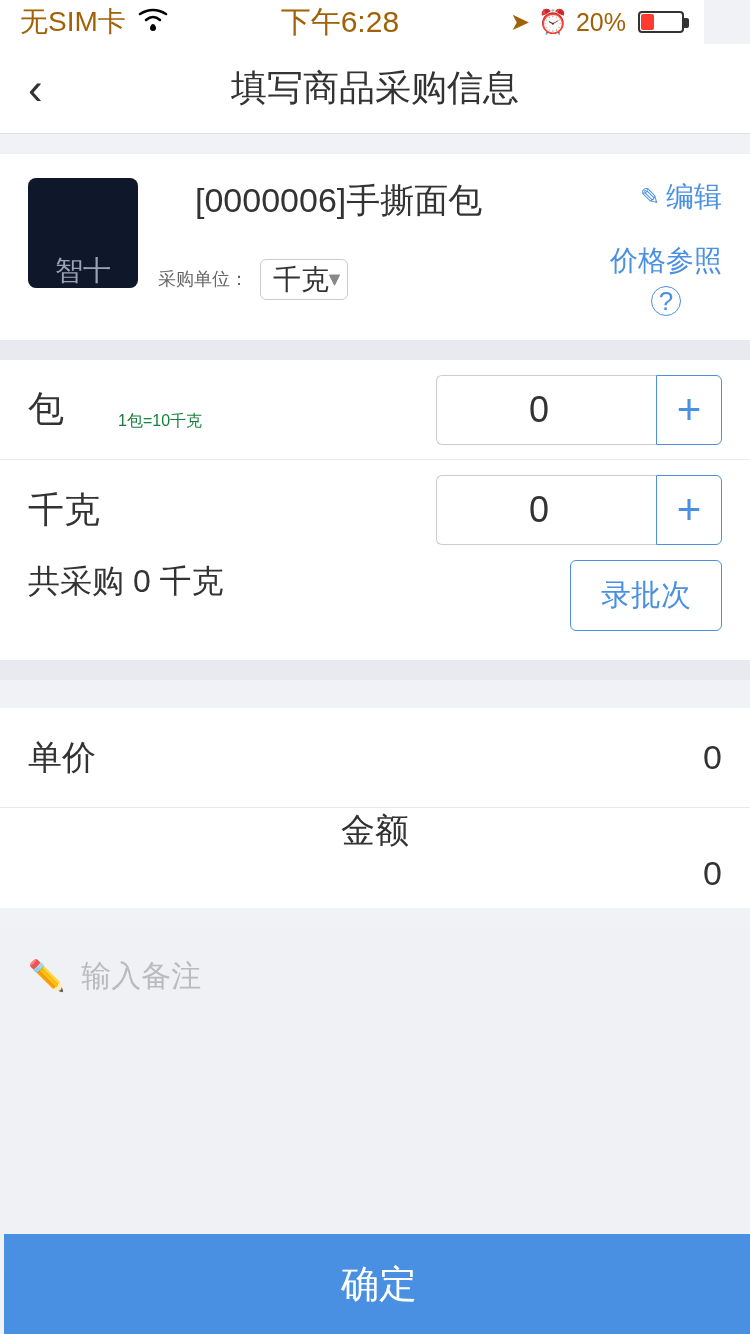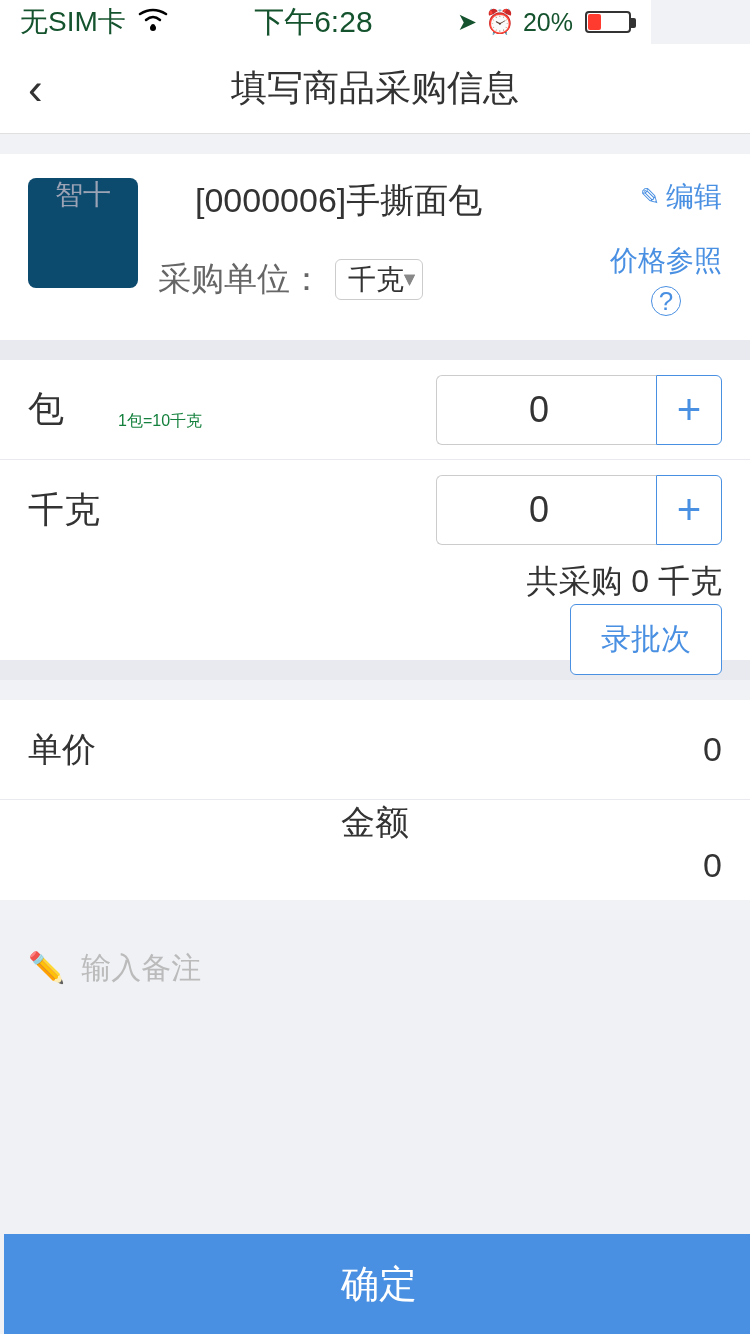--- a/index.html
+++ b/index.html
@@ -8,29 +8,29 @@
       width: 750px;
       min-height: 1334px;
       font-family: -apple-system, "PingFang SC", "Helvetica Neue", Arial, sans-serif;
       background: #f0f2f5;
       font-size: 32px;
       color: #333;
     }
 
     
     .status-bar {
-      width: 651px;
+      width: 704px;
       height: 44px;
       background: #fff;
       display: flex;
       align-items: center;
       justify-content: space-between;
       padding: 0 20px;
       font-size: 28px;
-      color: #14532d;
+      color: #a16207;
     }
     .status-left { display: flex; align-items: center; gap: 10px; }
     .status-center { font-weight: 500; font-size: 30px; }
     .status-right { display: flex; align-items: center; gap: 8px; font-size: 26px; }
     .battery-icon {
       display: inline-block;
       width: 46px;
       height: 22px;
       border: 2px solid #333;
       border-radius: 4px;
@@ -88,24 +88,24 @@
       margin-top: 20px;
       padding: 24px 28px;
       display: flex;
       align-items: flex-start;
       gap: 20px;
       position: relative;
     }
     .product-thumb {
       width: 110px;
       height: 110px;
-      background: #0c4a6e;
+      background: #0f172a;
       border-radius: 8px;
       display: flex;
-      align-items: flex-start;
+      align-items: flex-end;
       justify-content: center;
       flex-shrink: 0;
     }
     .product-thumb-inner {
       font-size: 28px;
       color: #9ba3b5;
       text-align: center;
       line-height: 1.2;
     }
     .product-info { flex: 1; }
@@ -115,21 +115,21 @@
       font-weight: 400;
       margin-bottom: 18px;
       margin-left: 37px;
     }
     .product-unit-row {
       display: flex;
       align-items: center;
       gap: 12px;
     }
     .product-unit-label {
-      font-size: 33px;
+      font-size: 18px;
       color: #666;
     }
     .unit-select {
       border: 1px solid #ccc;
       border-radius: 6px;
       padding: 4px 18px 4px 12px;
       font-size: 28px;
       color: #333;
       background: #fff;
       appearance: none;
@@ -232,45 +232,44 @@
       align-items: center;
       justify-content: center;
       cursor: pointer;
       line-height: 1;
     }
 
     
     .summary-row {
       background: #fff;
       display: flex;
-      align-items: flex-end;
+      align-items: flex-start;
       padding: 0 28px;
       height: 100px;
       margin-top: 0;
-      flex-direction: column;
     }
     .summary-text {
       font-size: 32px;
       color: #333;
     }
     .batch-btn {
       margin-left: auto;
       border: 1px solid #4a90e2;
       color: #4a90e2;
       background: #fff;
       font-size: 30px;
       padding: 14px 30px;
       border-radius: 6px;
       cursor: pointer;
     }
 
     
     .info-section {
       background: #fff;
-      margin-top: 20px;
+      margin-top: 28px;
     }
     .info-row {
       display: flex;
       align-items: center;
       padding: 0 28px;
       height: 100px;
       border-bottom: 1px solid #e8eaf0;
     }
     .info-row:last-child {
       border-bottom: none;

